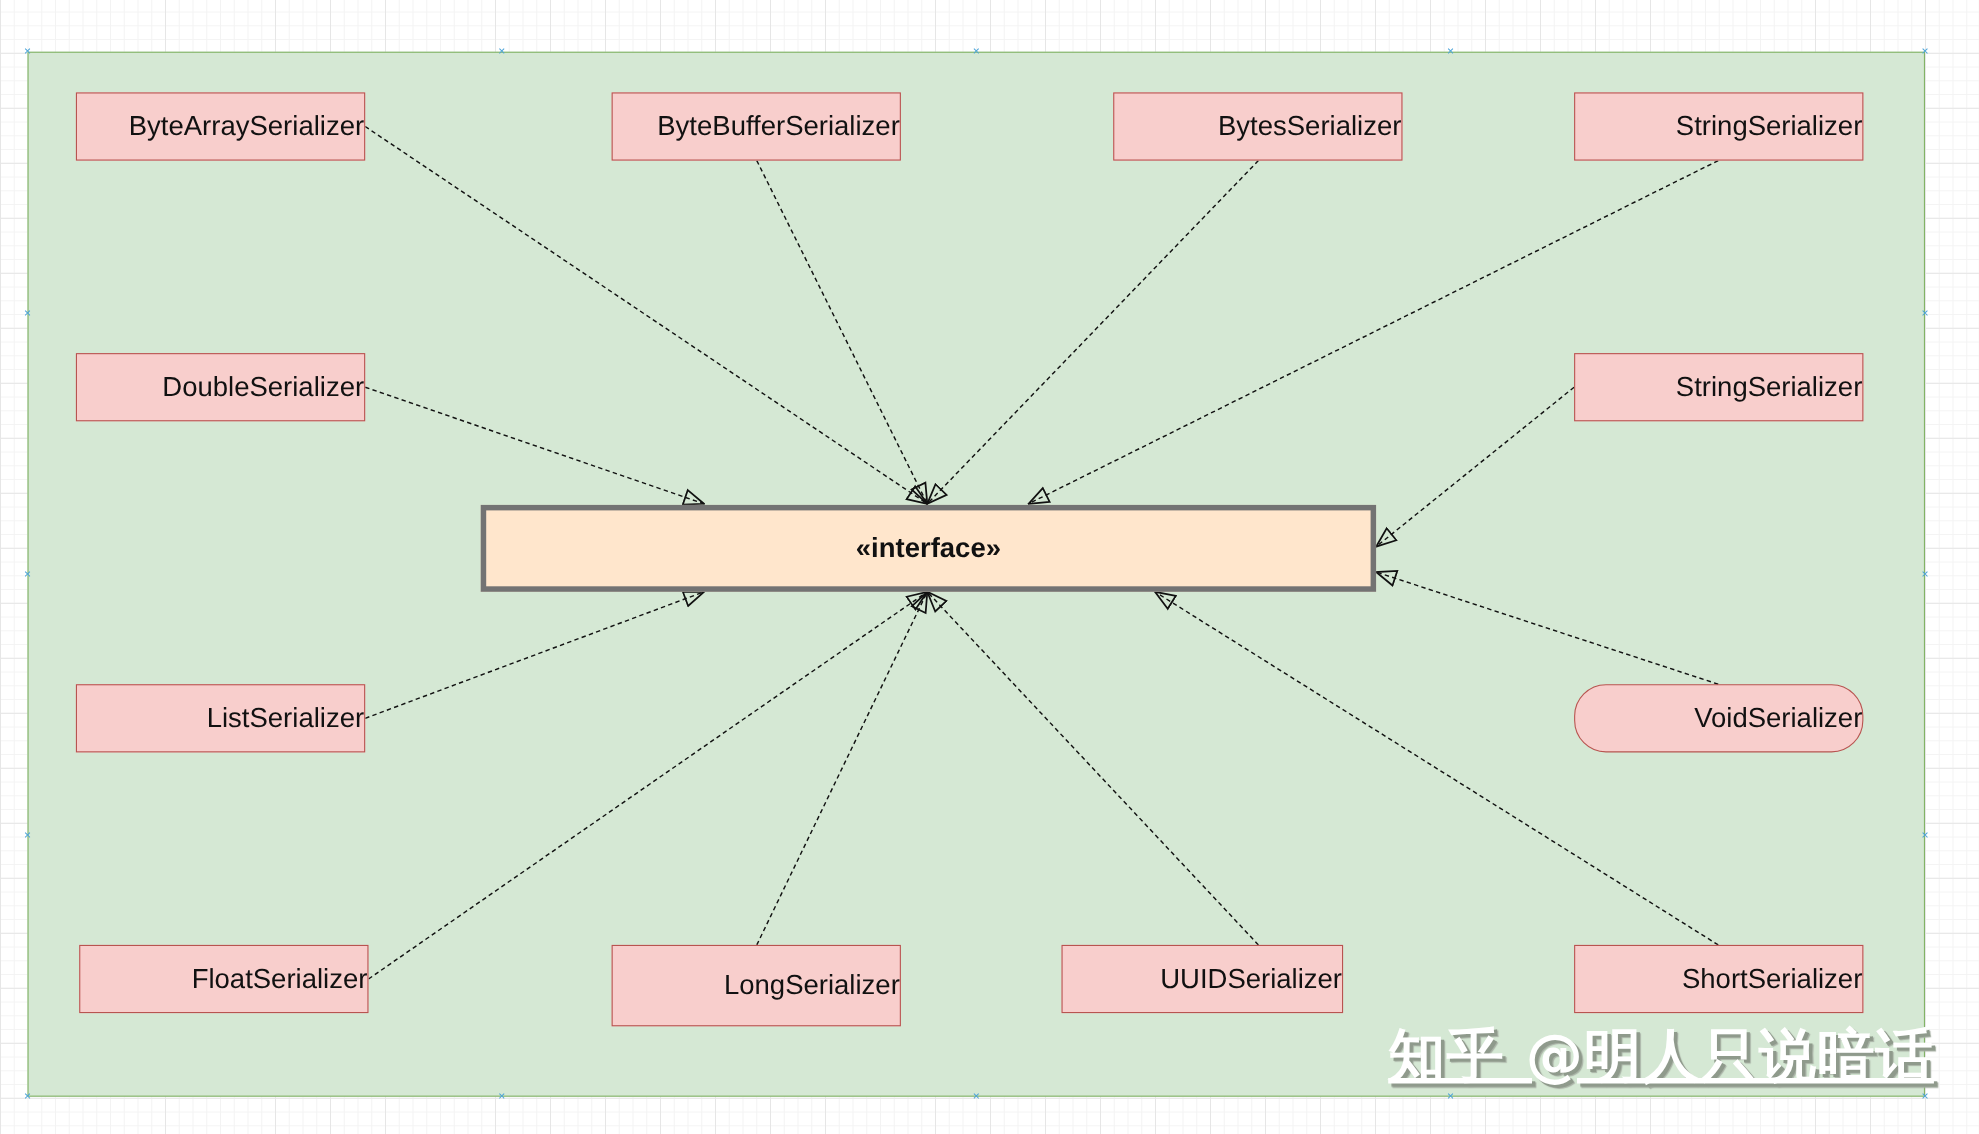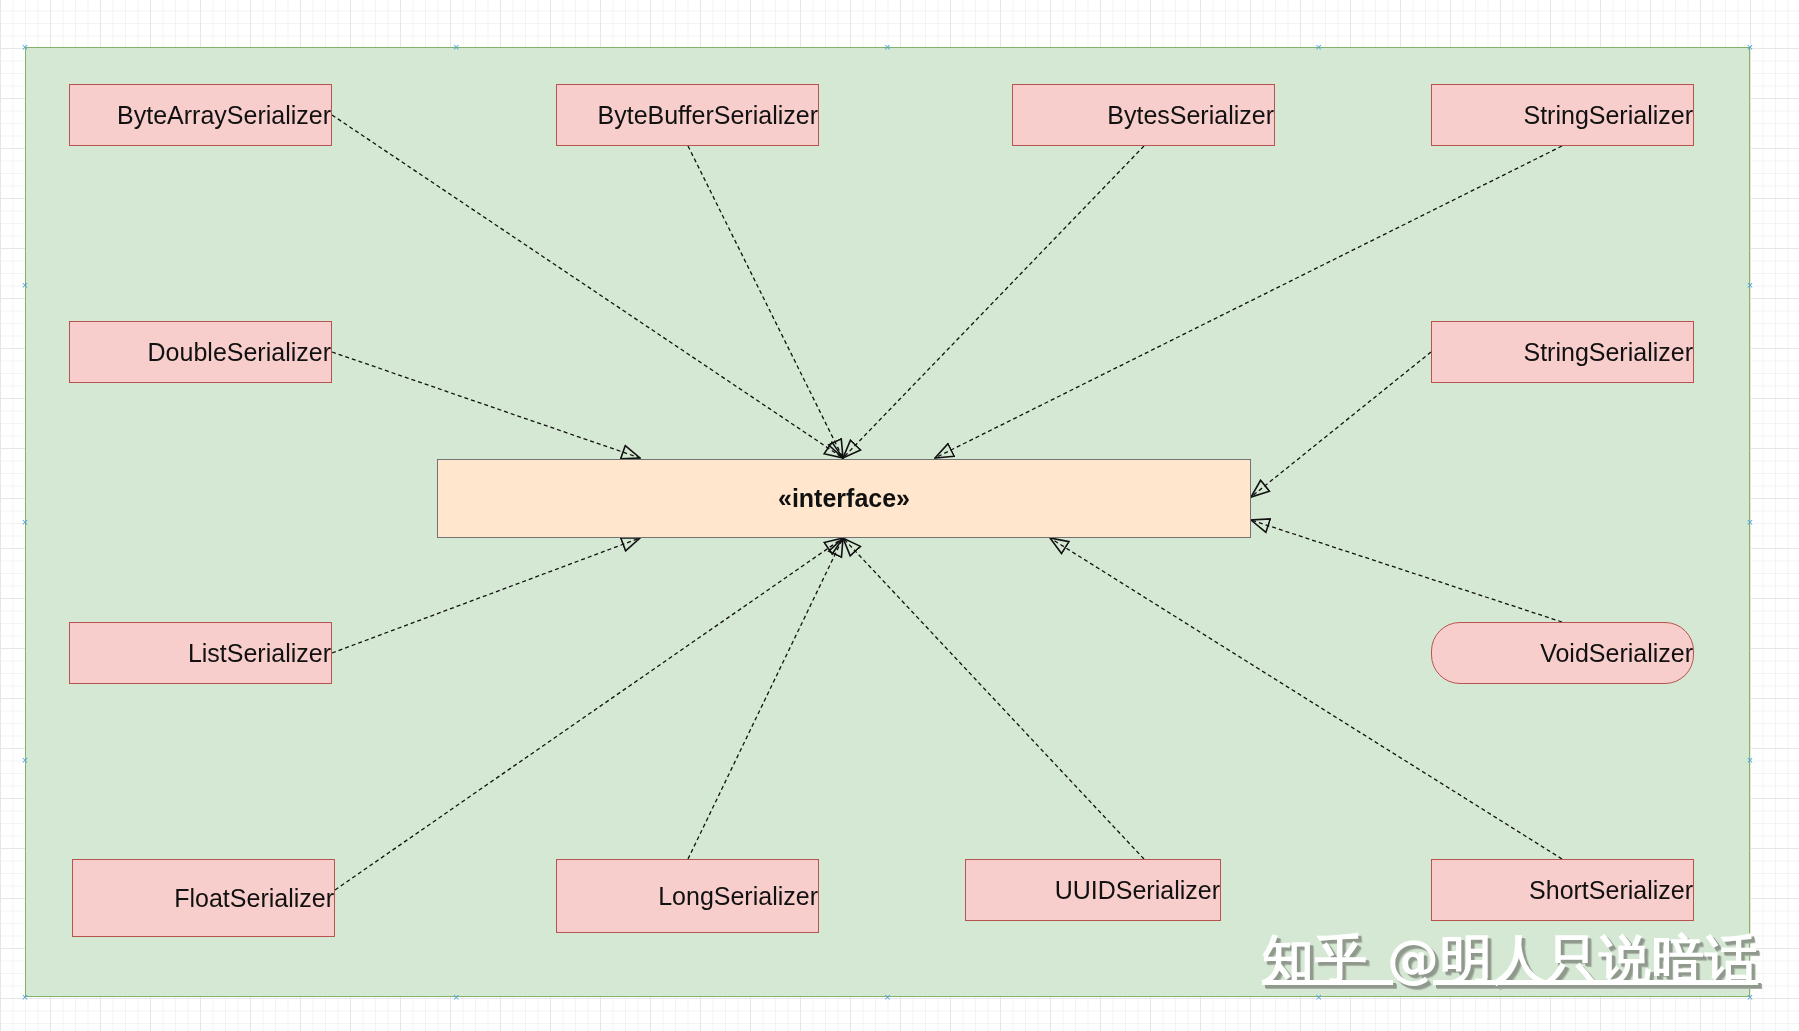--- a/index.html
+++ b/index.html
@@ -11,21 +11,21 @@
       linear-gradient(to bottom,#e6e6e6 1px,transparent 1px),
       linear-gradient(to right,#f3f3f3 1px,transparent 1px),
       linear-gradient(to bottom,#f3f3f3 1px,transparent 1px);
     background-size:50px 50px,50px 50px,12.5px 12.5px,12.5px 12.5px;
     background-position:0 -2px,0 -2px,0 -2px,0 -2px;}
   .container{position:absolute;left:25px;top:47px;width:1725px;height:950px;
     background:#d5e8d4;border:1px solid #82b366;box-sizing:border-box;}
   .cls{position:absolute;background:#f8cecc;border:1px solid #b85450;box-sizing:border-box;
     display:flex;align-items:center;justify-content:flex-end;font-size:25px;color:#111;white-space:nowrap;}
   .iface{position:absolute;left:437px;top:459px;width:814px;height:79px;background:#ffe6cc;
-    border:1px solid #737373;box-sizing:border-box;display:flex;flex-direction:column;
+    border:5px solid #737373;box-sizing:border-box;display:flex;flex-direction:column;
     align-items:center;justify-content:center;font-weight:bold;font-size:25px;color:#111;line-height:33px;}
   svg.lines{position:absolute;left:0;top:0;}
   .watermark{position:absolute;left:1262px;top:925px;font-size:52px;font-weight:bold;
     color:#ffffff;text-shadow:3px 3px 0 #8f9a8c, 4px 4px 1px #a7b0a4;letter-spacing:1px;white-space:nowrap;
     font-family:"DejaVu Sans",sans-serif;text-decoration:underline;}
   .mark{position:absolute;width:8px;height:8px;color:#4aa3d8;font-size:11px;line-height:8px;text-align:center;}
 </style>
 </head>
 <body>
 
@@ -89,21 +89,21 @@
     </div>
     <div class="cls" style="left: 1431px; top: 321px; width: 263px; height: 62px;">
       <span>StringSerializer</span>
     </div>
     <div class="cls" style="left: 69px; top: 622px; width: 263px; height: 62px;">
       <span>ListSerializer</span>
     </div>
     <div class="cls" style="left: 1431px; top: 622px; width: 263px; height: 62px; border-radius: 29px;">
       <span>VoidSerializer</span>
     </div>
-    <div class="cls" style="left: 72px; top: 859px; width: 263px; height: 78px;">
+    <div class="cls" style="left: 72px; top: 859px; width: 263px; height: 62px;">
       <span>FloatSerializer</span>
     </div>
     <div class="cls" style="left: 556px; top: 859px; width: 263px; height: 74px;">
       <span>LongSerializer</span>
     </div>
     <div class="cls" style="left: 965px; top: 859px; width: 256px; height: 62px;">
       <span>UUIDSerializer</span>
     </div>
     <div class="cls" style="left: 1431px; top: 859px; width: 263px; height: 62px;">
       <span>ShortSerializer</span>

